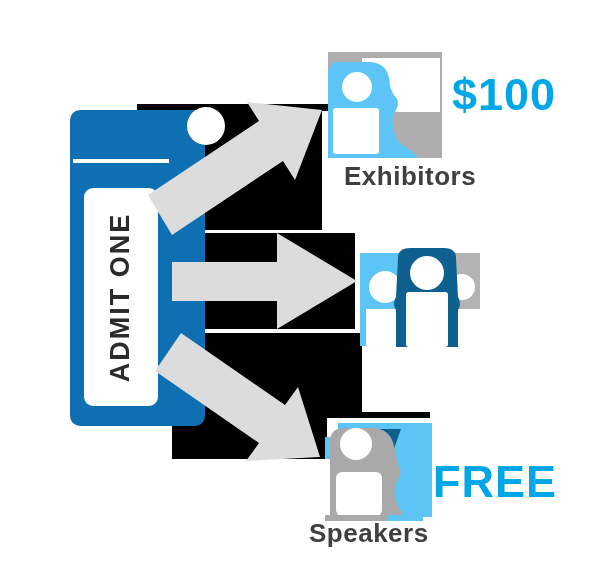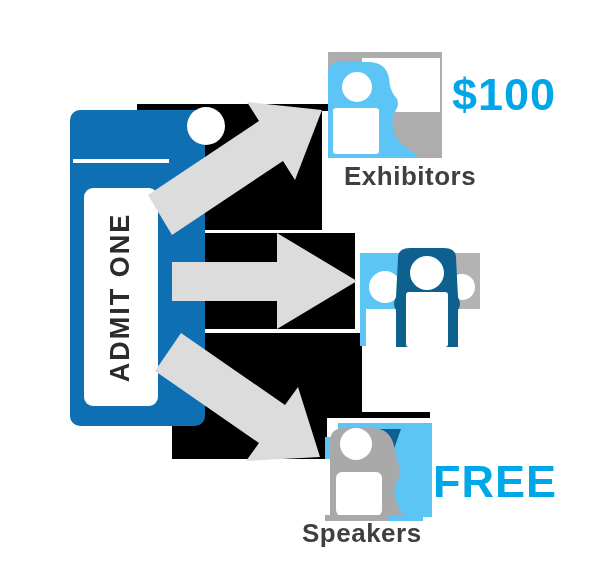--- a/index.html
+++ b/index.html
@@ -23,21 +23,21 @@
     color:#2b2b2b;
   }
   .tier-label{
     font-weight:700;font-size:26px;color:#3f3f3f;letter-spacing:0.5px;
   }
   .tier-price{
     font-weight:800;font-size:45px;color:#00a7e8;letter-spacing:1px;
   }
   #label-exhibitors{left:332px;top:161px;margin-left:12px;}
   #label-attendees{left:357px;top:351px;}
-  #label-speakers{left:302px;top:518px;text-align:right;}
+  #label-speakers{left:309px;top:518px;text-align:right;}
   #price-exhibitors{left:452px;top:54px;margin-top:15px;}
   #price-attendees{left:506px;top:288px;}
   #price-speakers{left:433px;top:456px;text-align:right;}
 </style>
 </head>
 <body>
 
 <div class="canvas">
 
   <svg class="art" width="616" height="586" viewBox="0 0 616 586">

